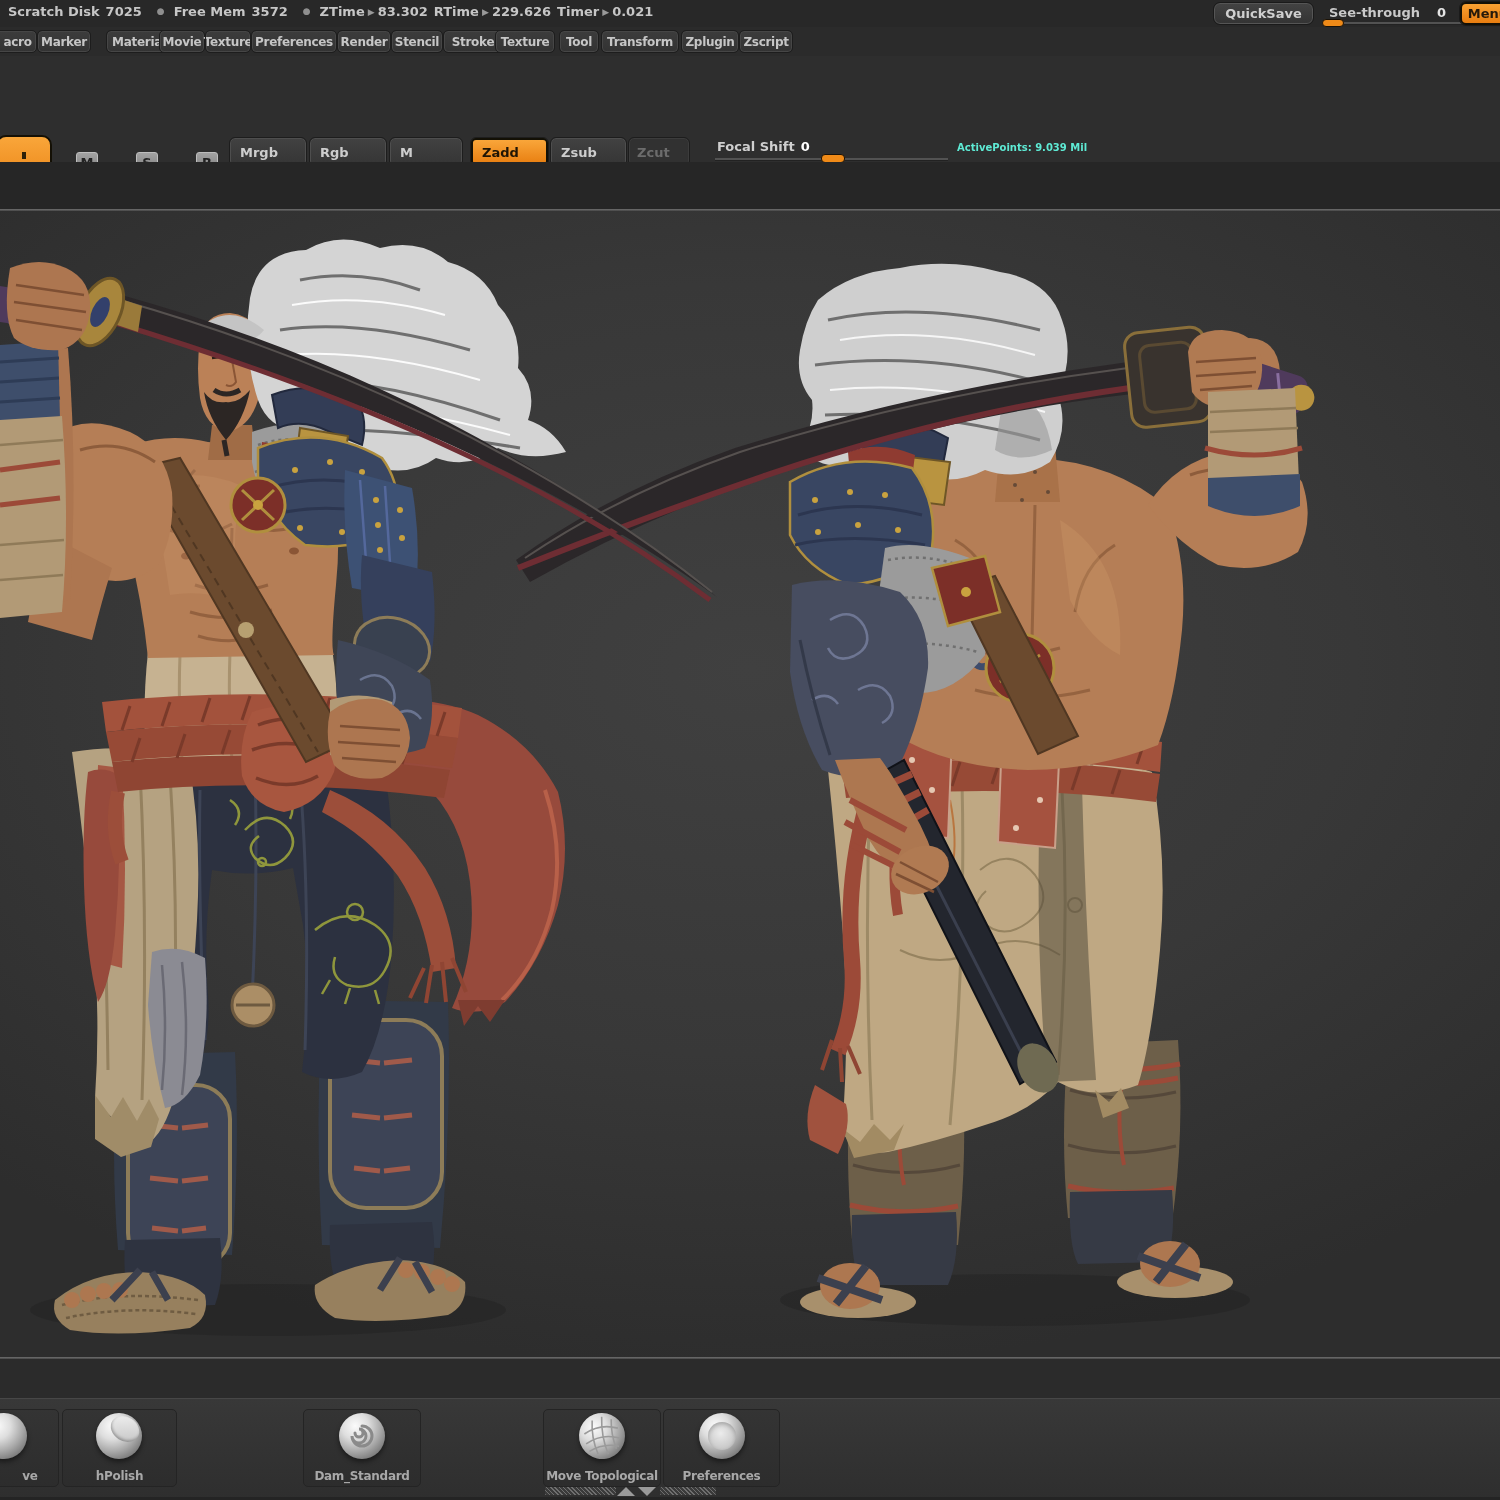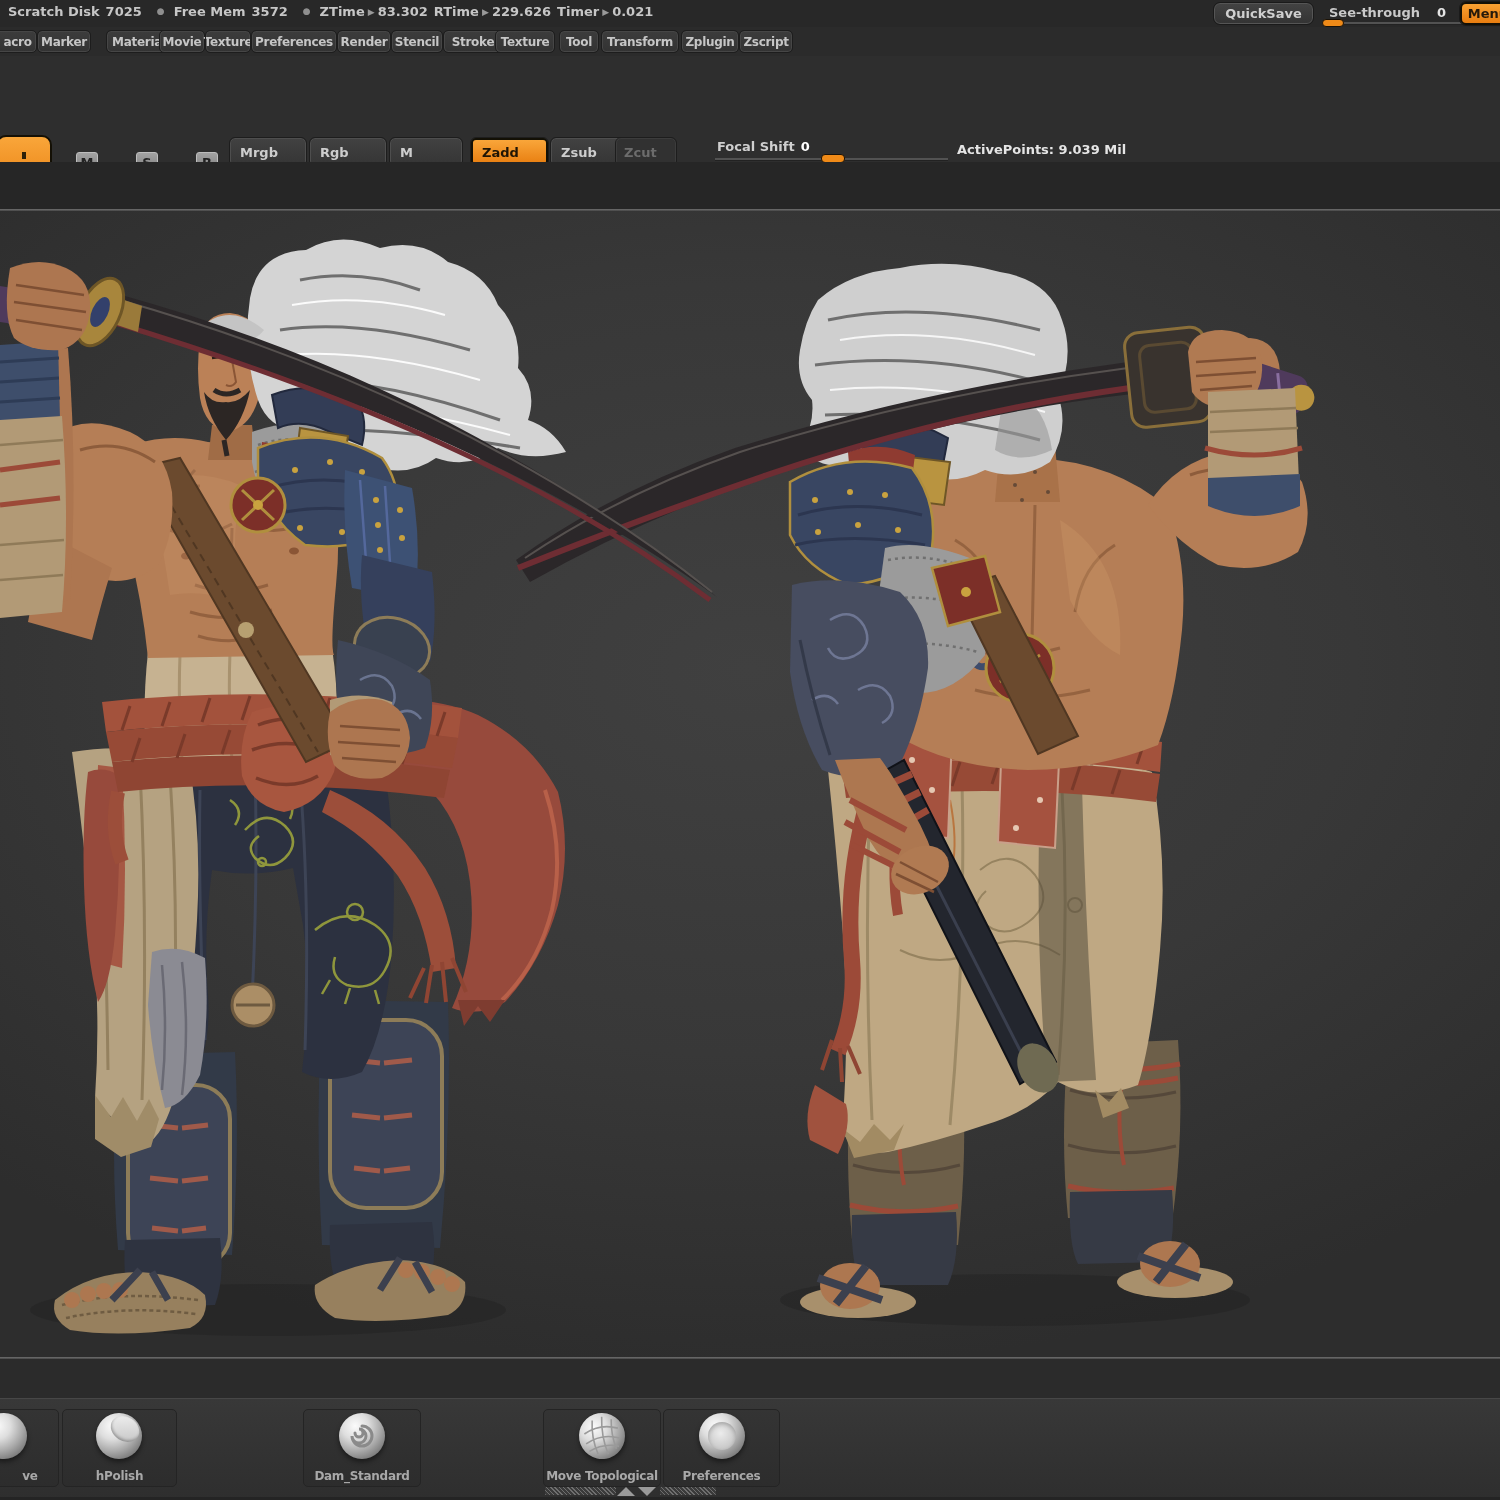--- a/index.html
+++ b/index.html
@@ -50,21 +50,21 @@
             border:1px solid #bdbdbd;border-radius:3px;color:#222;font-size:13px;font-weight:bold;
             display:flex;align-items:center;justify-content:center;}
   .zbtn{position:absolute;top:82px;height:28px;box-sizing:border-box;background:linear-gradient(180deg,#414141,#353535);
         border:1px solid #4e4e4e;outline:1px solid #1d1d1d;border-radius:5px;color:#cdcdcd;
         font-size:13px;font-weight:bold;display:flex;align-items:center;padding-left:9px;}
   .zbtn.active{background:linear-gradient(180deg,#f9a63a,#e87e10);border:2px solid #131005;color:#1f1505;}
   .zbtn.disabled{color:#6c6c6c;background:#313131;border-color:#3c3c3c;}
   .shelf-label{position:absolute;font-size:13px;font-weight:bold;color:#cfcfcf;white-space:nowrap;}
   .shelf-label .val{color:#fff;margin-left:6px;}
   .shelf-label.disabled{color:#6f6f6f;}
-  .pts{position:absolute;font-size:13px;font-weight:bold;color:#e5e5e5;white-space:nowrap;}
+  .pts{position:absolute;font-size:10px;font-weight:bold;color:#5eead4;white-space:nowrap;}
   #shelf-under{left:0;top:162px;width:1500px;height:47px;background:#262626;}
   .hr-line{left:0;width:1500px;height:2px;background:linear-gradient(180deg,#707070,#454545);}
   
   #canvas{left:0;top:211px;width:1500px;height:1146px;
           background:radial-gradient(ellipse 1100px 700px at 50% 40%, #404040 0%, #383838 55%, #2d2d2d 100%);}
   #canvas svg{position:absolute;left:0;top:0;}
   #substrip{left:0;top:1359px;width:1500px;height:39px;background:#2b2b2b;}
   
   #tray{left:0;top:1398px;width:1500px;height:102px;background:linear-gradient(180deg,#383838,#2e2e2e);
         border-top:1px solid #474747;}
@@ -160,21 +160,21 @@
           <span class="sq-front">R</span>
         </div>
       <span>Rotate</span>
     </div>
 
     <div class="zbtn" style="left:230px;width:76px;">Mrgb</div>
     <div class="zbtn" style="left:310px;width:76px;">Rgb</div>
     <div class="zbtn" style="left:390px;width:72px;">M</div>
     <div class="zbtn active" style="left:471px;width:77px;">Zadd</div>
     <div class="zbtn" style="left:551px;width:75px;">Zsub</div>
-    <div class="zbtn disabled" style="left:616px;width:60px;padding-left:7px;">Zcut</div>
+    <div class="zbtn disabled" style="left:629px;width:60px;padding-left:7px;">Zcut</div>
 
     <span class="shelf-label disabled" style="left:234px;top:111px;">Rgb Intensity</span>
     <div class="slider abs" style="left:230px;top:128px;width:236px;height:9px;">
       <div class="track"></div>
         <div class="handle dim" style="left:214px;"></div>
     </div>
     <span class="shelf-label" style="left:489px;top:111px;"><span>Z Intensity</span><span class="val">10</span></span>
     <div class="slider abs" style="left:477px;top:128px;width:229px;height:9px;">
       <div class="track"></div>
         <div class="handle" style="left:62px;"></div>

